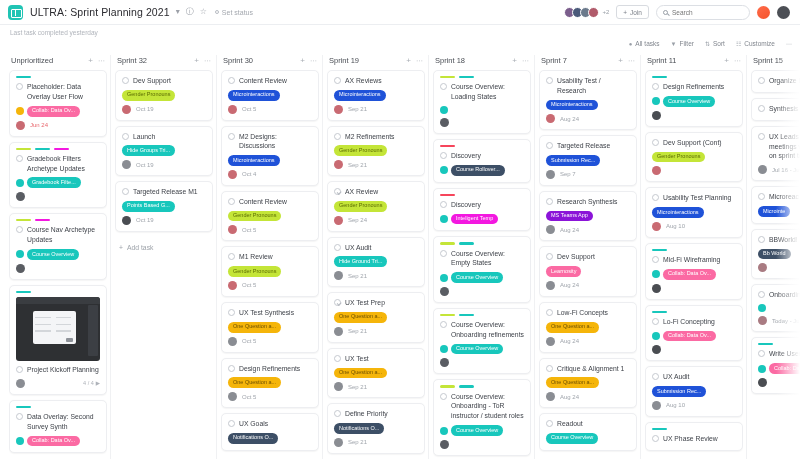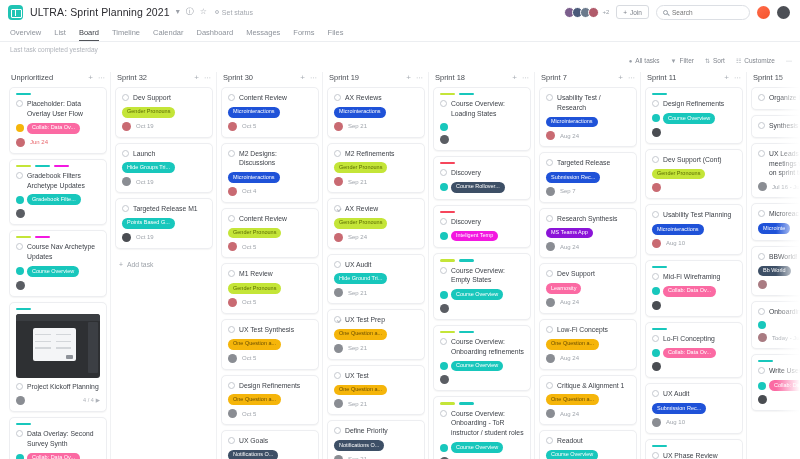--- a/index.html
+++ b/index.html
@@ -145,31 +145,20 @@
       </div>
       <div class="search-box">
         <span class="mag"></span>
         <input type="text" placeholder="Search" style="">
       </div>
       <div class="circ-btn circ-orange"></div>
       <div class="circ-btn circ-dark"></div>
     </div>
   </div>
 
-  <div class="tabs" id="tabs-row">
-      <div class="tab">Overview</div>
-      <div class="tab">List</div>
-      <div class="tab active">Board</div>
-      <div class="tab">Timeline</div>
-      <div class="tab">Calendar</div>
-      <div class="tab">Dashboard</div>
-      <div class="tab">Messages</div>
-      <div class="tab">Forms</div>
-      <div class="tab">Files</div>
-    </div>
   <div class="divider-line"></div>
   <div class="subnote">Last task completed yesterday</div>
 
   <div class="toolbar">
     <div class="tb-right">
       <div class="tb-item">
         <span class="tb-gl">●</span>
         <span>All tasks</span>
       </div>
       <div class="tb-item">

